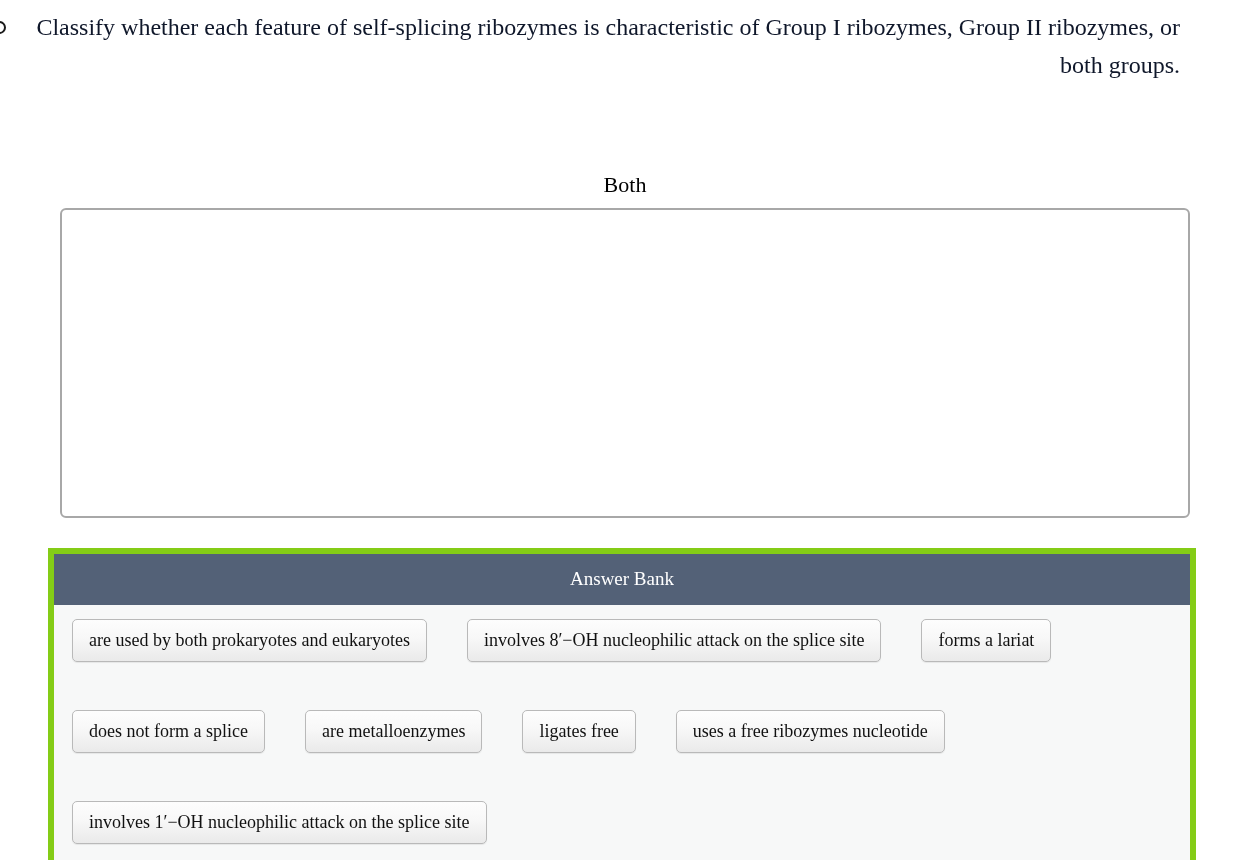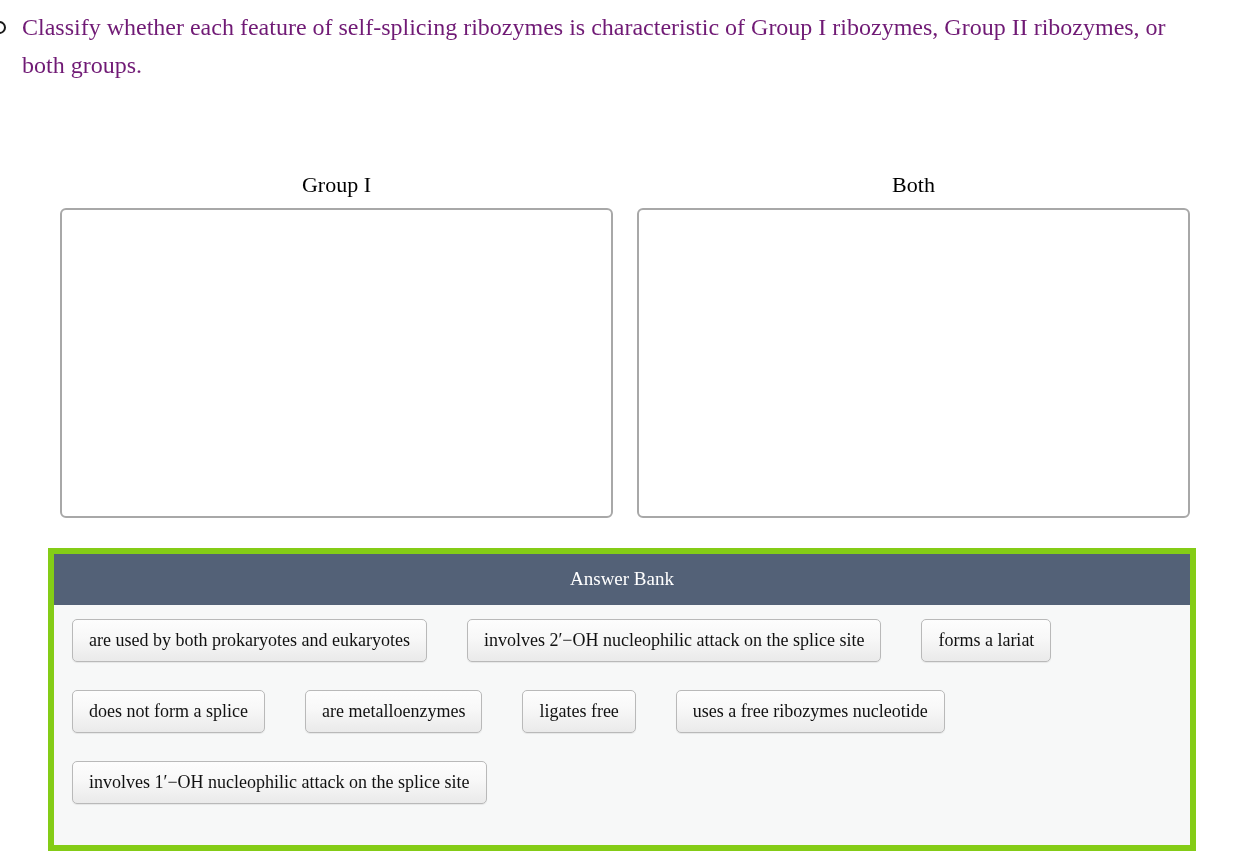--- a/index.html
+++ b/index.html
@@ -30,22 +30,23 @@
     width: 13px;
     height: 13px;
     border: 2px solid #1a1a1a;
     border-radius: 50%;
     box-sizing: border-box;
   }
   .prompt-text {
     margin-left: 22px;
     font-size: 24px;
     line-height: 38px;
-    color: #701a75;
+    color: #0f172a;
     font-family: "Liberation Serif", "DejaVu Serif", serif;
+    text-align: right;
   }
 
   
   .columns {
     position: absolute;
     left: 60px;
     top: 170px;
     width: 1130px;
     display: flex;
     gap: 24px;
@@ -94,21 +95,21 @@
   .answer-bank-body {
     background: #f7f8f8;
     padding: 14px 12px 22px 12px;
     box-sizing: border-box;
     min-height: 240px;
   }
   .bank-row {
     display: flex;
     align-items: flex-start;
     gap: 40px;
-    margin-bottom: 28px;
+    margin-bottom: 48px;
     padding-left: 6px;
   }
   .bank-row:last-child {
     margin-bottom: 0;
   }
   .tile {
     display: inline-block;
     font-size: 18px;
     line-height: 22px;
     color: #111111;
@@ -126,40 +127,36 @@
 </head>
 <body>
 
 <div class="prompt-wrap">
   <span class="prompt-bullet"></span>
   <div class="prompt-text">Classify whether each feature of self-splicing ribozymes is characteristic of Group I ribozymes, Group II ribozymes, or both groups.</div>
 </div>
 
 <div class="columns">
 
-  <div class="column">
-    <div class="column-title">Group I</div>
-    <div class="dropzone"></div>
-  </div>
 
 
   <div class="column">
     <div class="column-title">Both</div>
     <div class="dropzone"></div>
   </div>
 
 </div>
 
 <div class="answer-bank">
   <div class="answer-bank-header">Answer Bank</div>
   <div class="answer-bank-body">
 
     <div class="bank-row">
       <div class="tile">are used by both prokaryotes and eukaryotes</div>
-      <div class="tile">involves 2′−OH nucleophilic attack on the splice site</div>
+      <div class="tile">involves 8′−OH nucleophilic attack on the splice site</div>
       <div class="tile">forms a lariat</div>
     </div>
 
     <div class="bank-row">
       <div class="tile">does not form a splice</div>
       <div class="tile">are metalloenzymes</div>
       <div class="tile">ligates free</div>
       <div class="tile">uses a free ribozymes nucleotide</div>
     </div>
 

